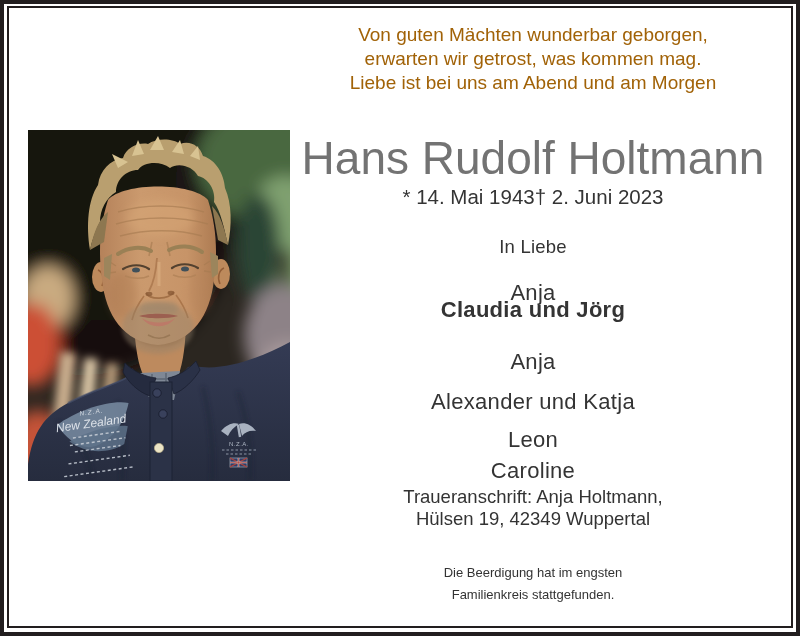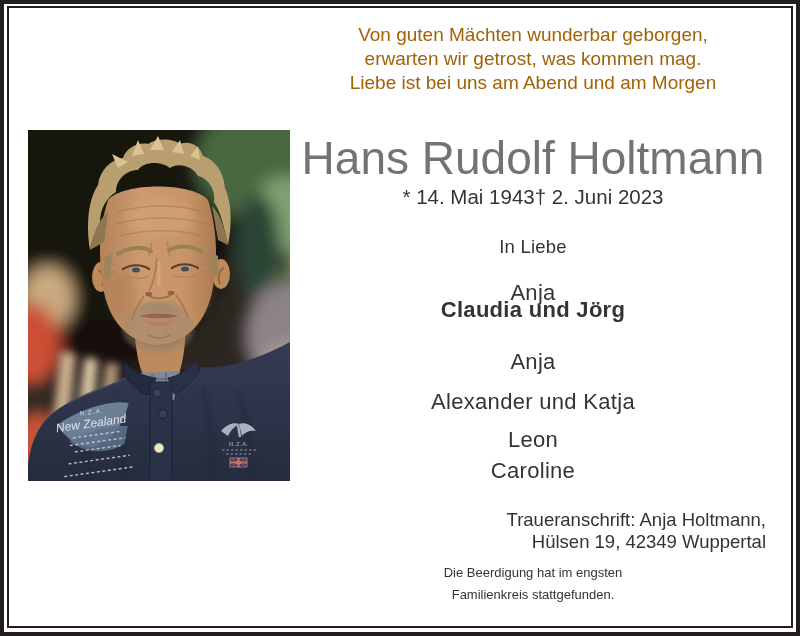--- a/index.html
+++ b/index.html
@@ -11,21 +11,21 @@
   .frame-inner{position:absolute;left:7px;top:6px;right:7px;bottom:8px;border:2px solid #221e1f;pointer-events:none;}
   .photo{position:absolute;left:28px;top:130px;width:262px;height:351px;display:block;}
   .col{position:absolute;left:300px;width:466px;text-align:center;}
   .verse{top:23px;font-size:19px;line-height:24px;color:#a16207;}
   .name{top:131px;font-size:46px;font-weight:400;line-height:1.2;margin:0;color:#737373;white-space:nowrap;}
   .dates{top:185px;font-size:20.5px;display:flex;justify-content:center;color:#343434;}
   .fam{font-size:22px;letter-spacing:0.3px;color:#343434;line-height:1.2;}
   .intro{top:236px;font-size:18.5px;letter-spacing:0.2px;}
   .n0{top:272px;margin-top:8px;} .n1{top:297px;font-weight:bold;} .n2{top:349px;}
   .n3{top:389px;} .n4{top:427px;} .n5{top:458px;}
-  .addr{top:509px;font-size:18.5px;line-height:22px;text-align:right;}
+  .addr{top:486px;font-size:18.5px;line-height:22px;}
   .funeral{top:562px;font-size:13px;line-height:22px;}
 </style>
 </head>
 <body>
 
 <div class="card">
   <div class="frame-outer"></div>
   <div class="frame-inner"></div>
 
   <svg class="photo" viewBox="0 0 262 351" role="img" aria-label="Porträtfoto von Hans Rudolf Holtmann">

